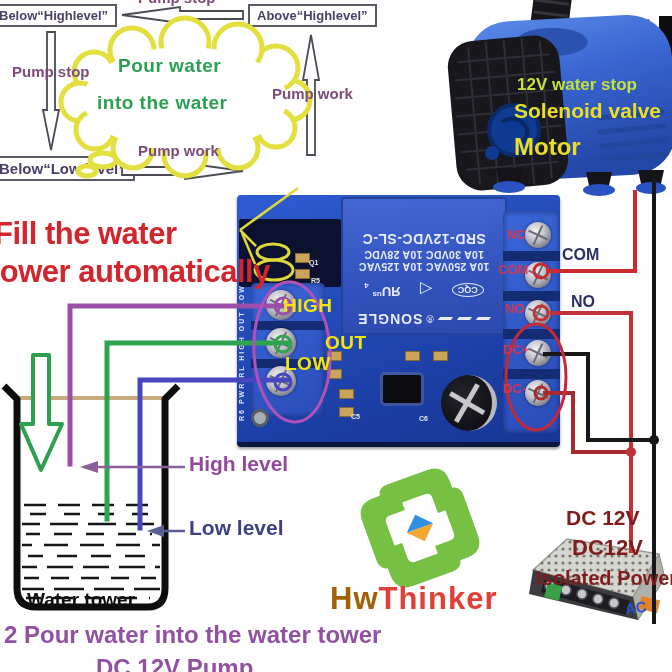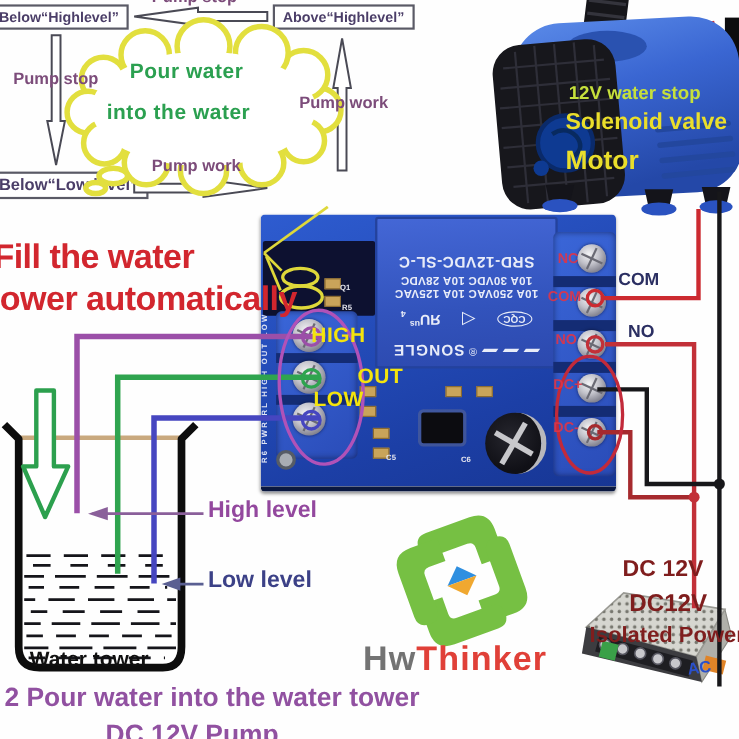--- a/index.html
+++ b/index.html
@@ -343,18 +343,18 @@
 
   <div class="t hilbl" style="left:189px;top:452px;text-align:center;">High level</div>
   <div class="t lolbl" style="left:189px;top:516px;">Low level</div>
   <div class="t wtower" style="left:27px;top:590px;">Water tower</div>
 
   <div class="t psured" style="left:566px;top:506px;font-size:21px;">DC 12V</div>
   <div class="t psured" style="left:536px;top:536px;font-size:22px;margin-left:36px;">DC12V</div>
   <div class="t psured" style="left:536px;top:567px;font-size:20px;">Isolated Power</div>
   <div class="t" style="left:625px;top:600px;font-size:15px;color:#2a50cc;transform:rotate(-8deg);">AC</div>
 
-  <div class="t logotxt" style="left:330px;top:582px;"><span style="color:#737373;">Hw</span><span style="color:#e04038;">Thinker</span></div>
+  <div class="t logotxt" style="left:330px;top:582px;"><span style="color:#a16207;">Hw</span><span style="color:#e04038;">Thinker</span></div>
 
   <div class="t footer" style="left:4px;top:622px;">2 Pour water into the water tower</div>
   <div class="t footer" style="left:96px;top:655px;">DC 12V Pump</div>
 
 </div>
 
 </body></html>

